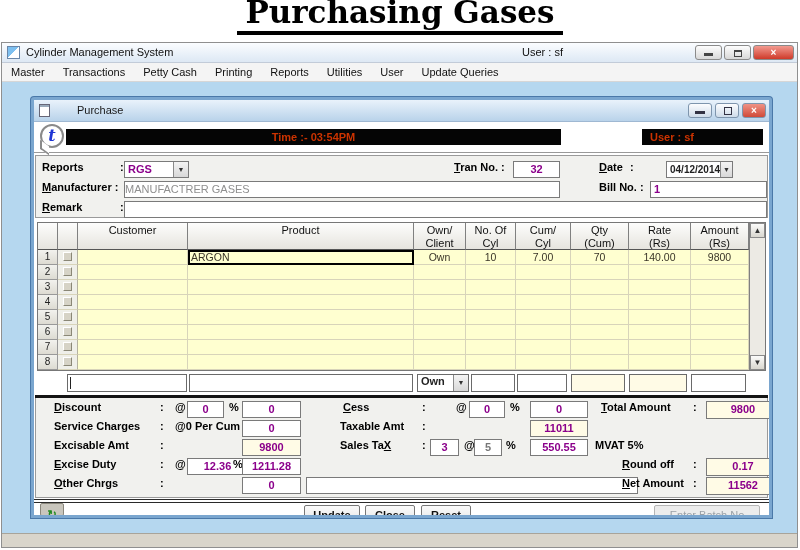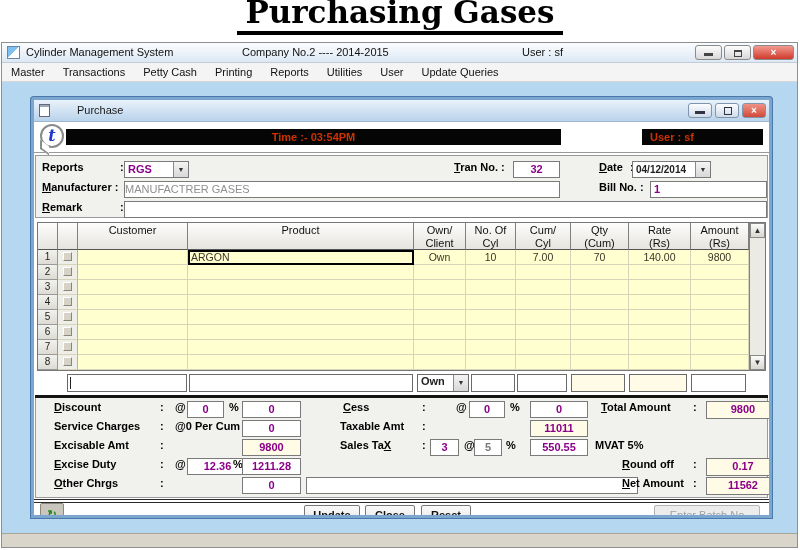--- a/index.html
+++ b/index.html
@@ -142,21 +142,20 @@
 <div class="stage">
 
   <div class="page-title">
     <span class="pt">Purchasing Gases</span>
   </div>
 
   <div class="mwin">
     <div class="mtb">
       <span class="app-ico"></span>
       <span class="mtitle">Cylinder Management System</span>
-      <span class="mcompany">Company No.2 ---- 2014-2015</span>
       <span class="muser">User : sf</span>
       <span class="wbtns">
         <span class="wbtn">
             <span class="glyph-min"></span>
           </span>
         <span class="wbtn">
             <span class="glyph-max"></span>
           </span>
         <span class="wbtn close">×</span>
       </span>
@@ -200,21 +199,21 @@
             <span class="lbl" style="left:6px;">Reports</span>
             <span class="lbl" style="left:84px;">:</span>
             <span class="box combo" style="left:88px; width:65px;">
               <span class="ctext">RGS</span>
               <span class="dda">▼</span>
             </span>
             <span class="lbl ul1" style="left:418px;"><u>T</u>ran No. :</span>
             <span class="box val" style="left:477px; width:47px;">32</span>
             <span class="lbl ul1" style="left:563px;"><u>D</u>ate</span>
             <span class="lbl" style="left:594px;">:</span>
-            <span class="box combo" style="left:596px; width:79px;">
+            <span class="box combo" style="left:630px; width:67px;">
               <span class="ctext dk" style="font-size:10px;">04/12/2014</span>
               <span class="dda">▼</span>
             </span>
           </div>
           <div class="frow" style="top:25px;">
             <span class="lbl ul1" style="left:6px;"><u>M</u>anufacturer :</span>
             <span class="box" style="left:88px; width:436px; color:#8f8f8f; padding-left:0;">MANUFACTRER GASES</span>
             <span class="lbl" style="left:563px;">Bill No. :</span>
             <span class="box val" style="left:614px; width:117px; text-align:left; padding-left:3px;">1</span>
           </div>

